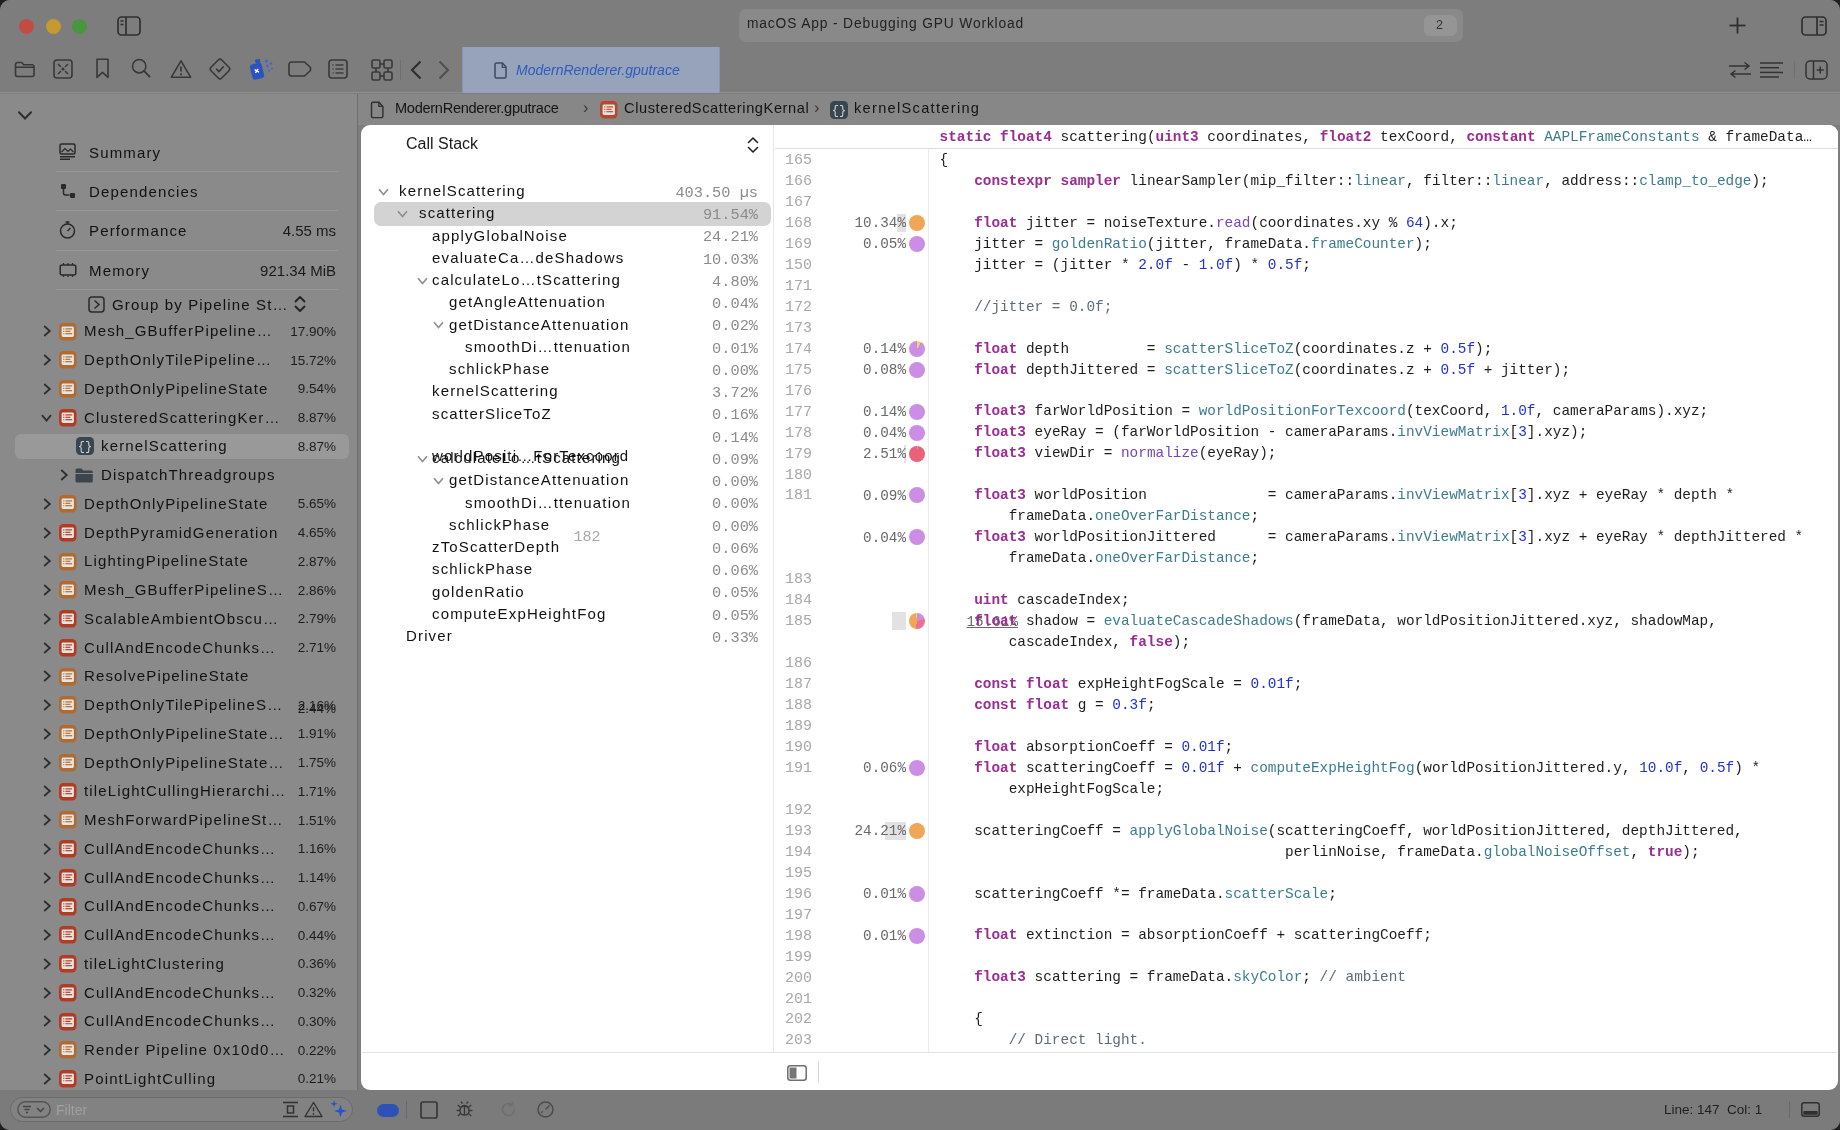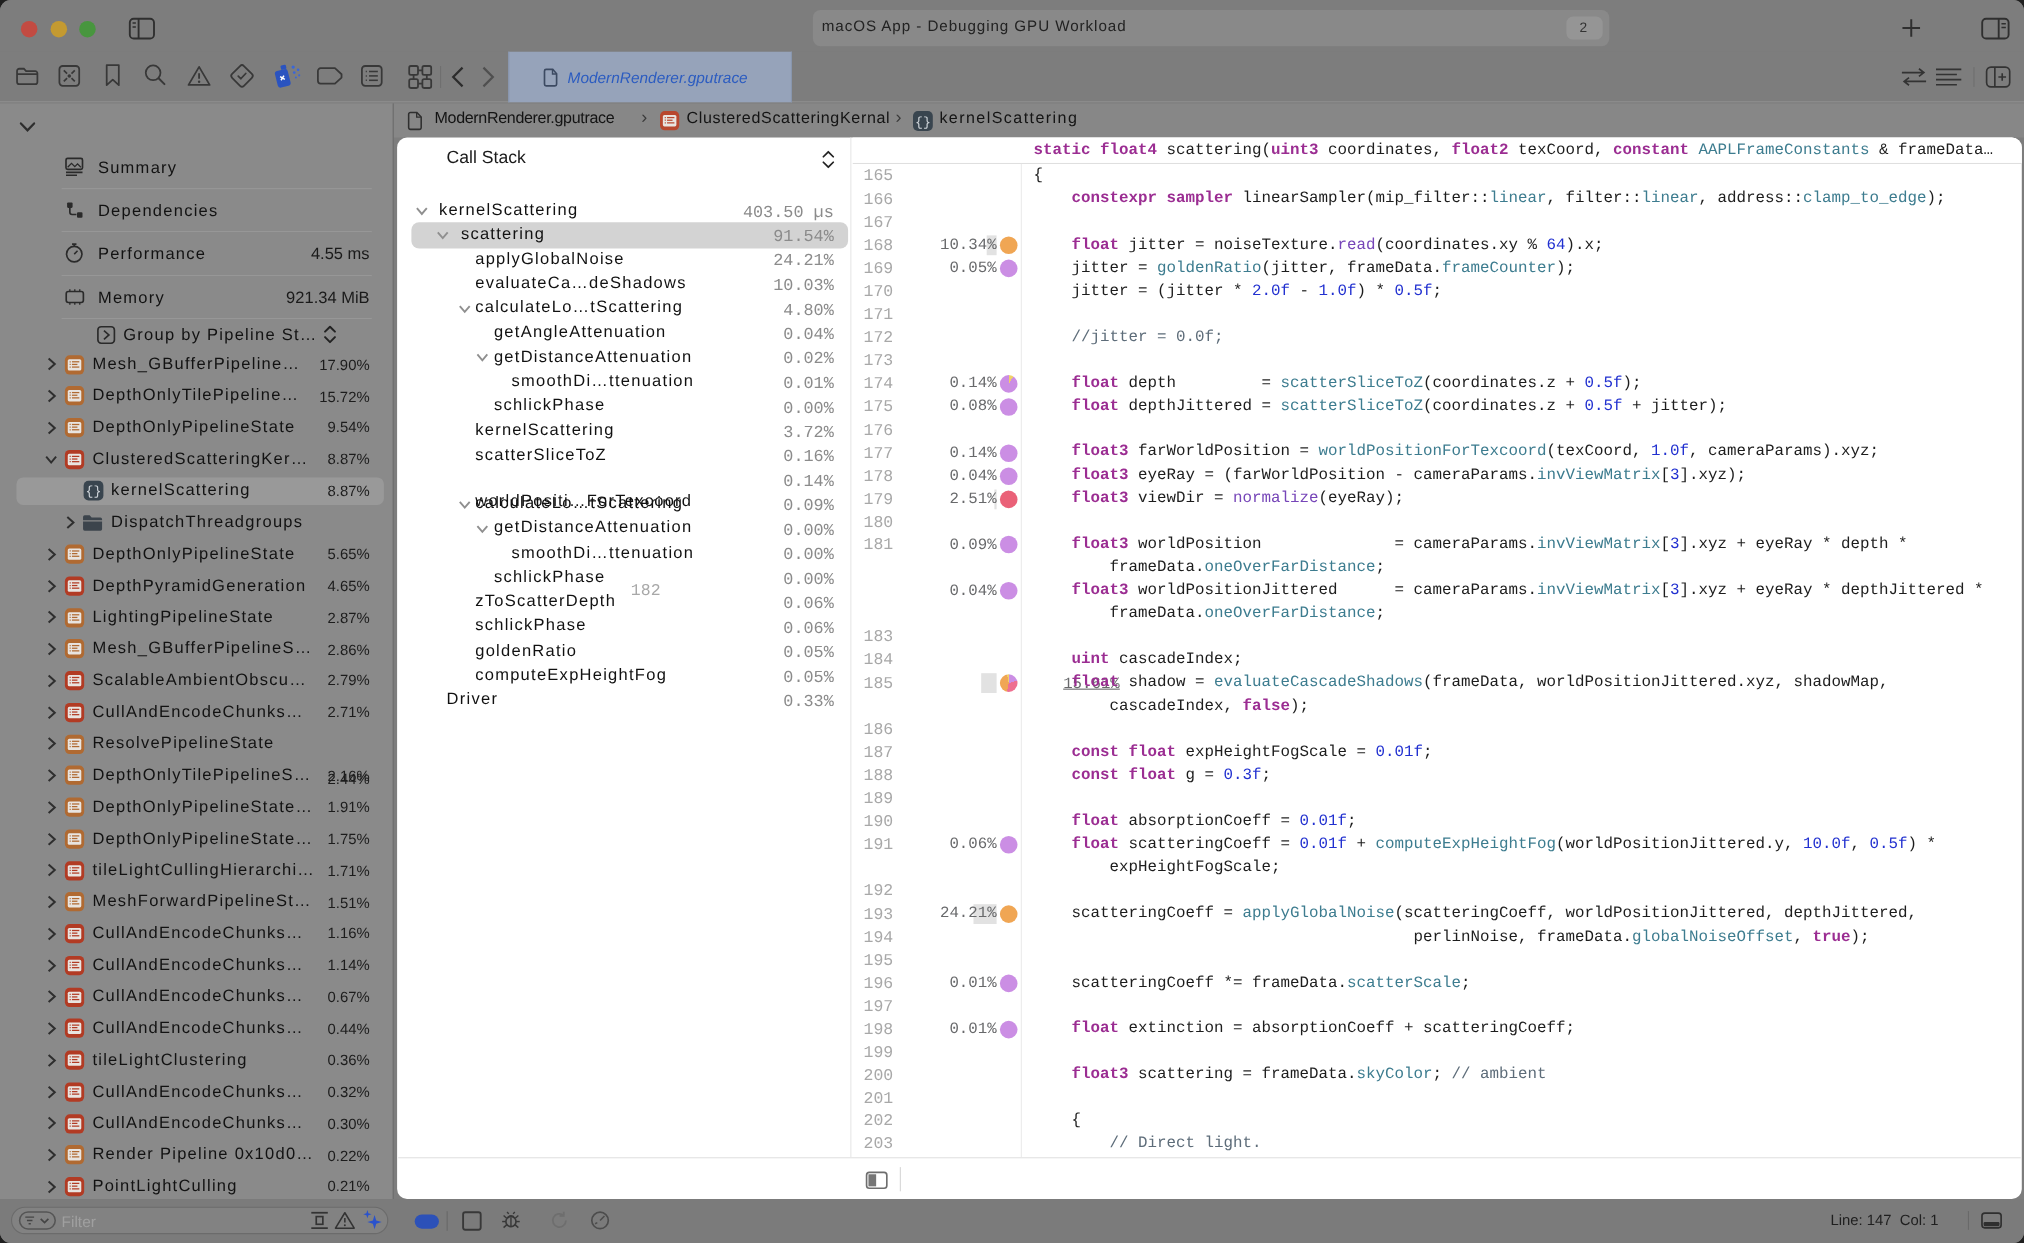--- a/index.html
+++ b/index.html
@@ -821,21 +821,21 @@
 <div class="ln" style="left:0px;top:45.02px;width:450px;text-align:right;">167</div>
 <div class="ln" style="left:0px;top:65.98px;width:450px;text-align:right;">168</div>
 <div class="gbar" style="left:535.004px;top:64.98px;width:8.9958px;height:18px;"></div>
 <div class="gp" style="left:0px;top:66.48px;width:544px;text-align:right;">10.34%</div>
 <div class="dot" style="left:546.5px;top:65.98px;background:#f0a654;"></div>
 <div class="code" style="left:577.6px;top:65.78px;">    <span class="k">float</span> jitter = noiseTexture.<span class="m">read</span>(coordinates.xy % <span class="n">64</span>).x;</div>
 <div class="ln" style="left:0px;top:86.94px;width:450px;text-align:right;">169</div>
 <div class="gp" style="left:0px;top:87.44px;width:544px;text-align:right;">0.05%</div>
 <div class="dot" style="left:546.5px;top:86.94px;background:#cb8ee4;"></div>
 <div class="code" style="left:577.6px;top:86.74px;">    jitter = <span class="f">goldenRatio</span>(jitter, frameData.<span class="f">frameCounter</span>);</div>
-<div class="ln" style="left:0px;top:107.9px;width:450px;text-align:right;">170</div>
+<div class="ln" style="left:0px;top:107.9px;width:450px;text-align:right;">150</div>
 <div class="code" style="left:577.6px;top:107.7px;">    jitter = (jitter * <span class="n">2.0f</span> - <span class="n">1.0f</span>) * <span class="n">0.5f</span>;</div>
 <div class="ln" style="left:0px;top:128.86px;width:450px;text-align:right;">171</div>
 <div class="ln" style="left:0px;top:149.82px;width:450px;text-align:right;">172</div>
 <div class="code" style="left:577.6px;top:149.62px;">    <span class="c">//jitter = 0.0f;</span></div>
 <div class="ln" style="left:0px;top:170.78px;width:450px;text-align:right;">173</div>
 <div class="ln" style="left:0px;top:191.74px;width:450px;text-align:right;">174</div>
 <div class="gp" style="left:0px;top:192.24px;width:544px;text-align:right;">0.14%</div>
 <div class="dot" style="left:546.5px;top:191.74px;background:conic-gradient(#f0d069 0 0.09turn,#cb8ee4 0.09turn 1turn);"></div>
 <div class="code" style="left:577.6px;top:191.54px;">    <span class="k">float</span> depth         = <span class="f">scatterSliceToZ</span>(coordinates.z + <span class="n">0.5f</span>);</div>
 <div class="ln" style="left:0px;top:212.7px;width:450px;text-align:right;">175</div>

